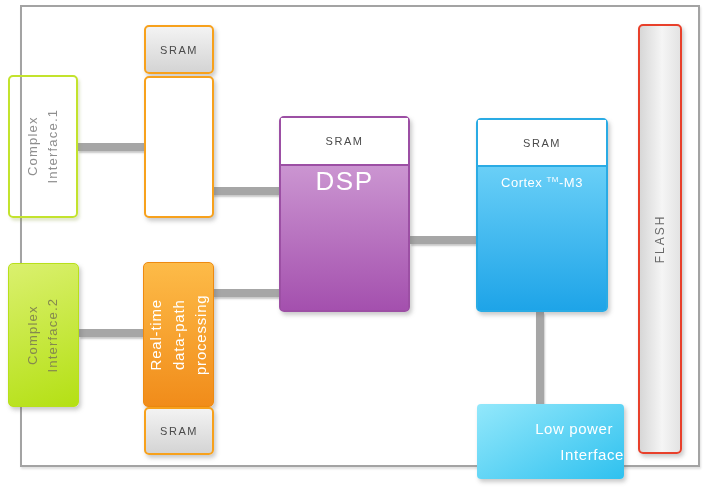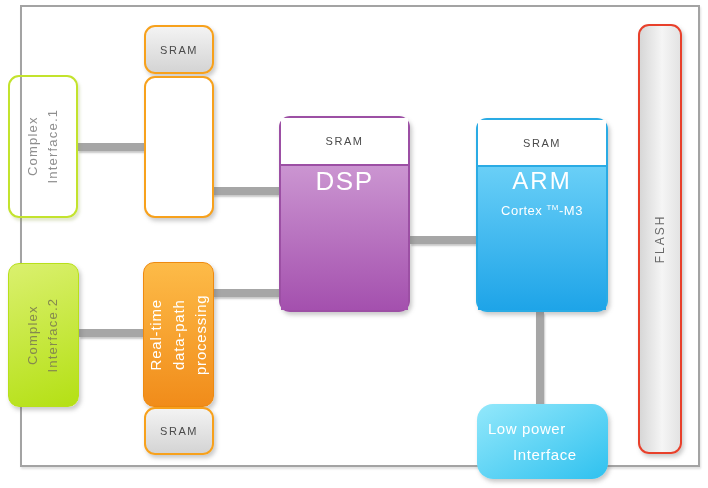--- a/index.html
+++ b/index.html
@@ -17,21 +17,21 @@
     background:transparent;
   }
   
   .conn {
     position:absolute; background:#a6a6a6;
     box-shadow:1px 2px 2px rgba(0,0,0,0.22);
   }
   .conn.h { height:8px; }
   .conn.v { width:8px; }
   
-  .box { position:absolute; border-radius:11px; }
+  .box { position:absolute; border-radius:5px; }
   .shadow { box-shadow:2px 3px 4px rgba(100,100,100,0.35); }
 
   
   .ci1 {
     left:8px; top:75px; width:70px; height:143px;
     border:2px solid #c3e32d; background:transparent;
     box-shadow:2px 3px 3px rgba(140,160,60,0.25);
   }
   .ci2 {
     left:8px; top:263px; width:71px; height:144px;
@@ -74,24 +74,24 @@
   .dsp-label { font-size:26px; color:#ffffff; letter-spacing:1.5px; }
 
   .arm { left:476px; top:118px; width:132px; height:194px; border:2px solid #2aabe4; }
   .arm .panel-header { height:47px; border-bottom:2px solid #2aabe4; }
   .arm .panel-body { background:linear-gradient(#69cff7,#1ea4e8); }
   .arm-label { font-size:24px; color:#ffffff; letter-spacing:2px; }
   .arm-sub { font-size:13px; color:#ffffff; margin-top:8px; letter-spacing:0.5px; }
   .arm-sub sup { font-size:8px; }
 
   .lp {
-    left:477px; top:404px; width:131px; height:75px;
+    left:477px; top:404px; width:147px; height:75px;
     background:linear-gradient(150deg,#93e8fb,#2fc1ef);
-    border-radius:16px;
-    display:flex; flex-direction:column; align-items:flex-start; justify-content:center;
+    border-radius:4px;
+    display:flex; flex-direction:column; align-items:flex-end; justify-content:center;
   }
   .lp-text { font-size:15px; color:#ffffff; letter-spacing:0.6px; line-height:1.7; text-align:center; }
 
   .flash {
     left:638px; top:24px; width:44px; height:430px;
     border:2px solid #e8402b;
     background:linear-gradient(to right,#d7d7d7,#f5f5f5 55%,#e3e3e3);
   }
   .flash-text { font-size:12px; color:#6a6a6a; letter-spacing:2px; }
 
@@ -166,21 +166,20 @@
     <div class="panel-body">
       <span class="dsp-label">DSP</span>
     </div>
   </div>
 
   <div class="box panel arm shadow">
     <div class="panel-header">
       <span class="sram-label">SRAM</span>
     </div>
     <div class="panel-body">
-      <span class="arm-label">ARM</span>
       <span class="arm-sub"><span>Cortex </span><sup>TM</sup><span>-M3</span></span>
     </div>
   </div>
 
   <div class="box lp shadow">
     <div class="lp-text">
       <span class="ln" style="display:block;">Low power</span>
       <span class="ln" style="display:block;margin-left:36px;">Interface</span>
     </div>
   </div>

